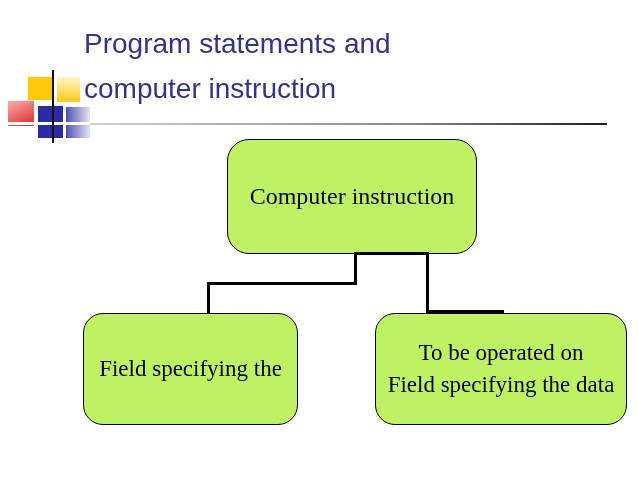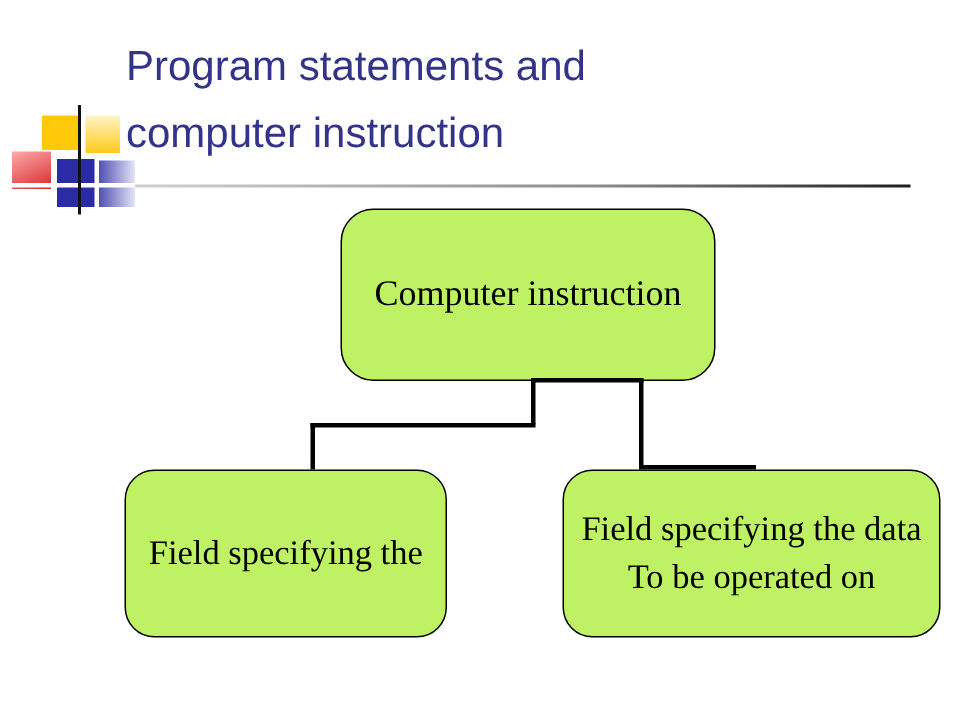--- a/index.html
+++ b/index.html
@@ -111,17 +111,17 @@
   <div class="conn c1-v2"></div>
   <div class="conn c2-overlap"></div>
   <div class="conn c2-v"></div>
   <div class="conn c2-h"></div>
 
   <div class="node node-child node-left">
     <span class="node-line">Field specifying the</span>
   </div>
 
   <div class="node node-child node-right">
+    <span class="node-line">To be operated on</span>
     <span class="node-line">Field specifying the data</span>
-    <span class="node-line">To be operated on</span>
   </div>
 
 </div>
 
 </body></html>

